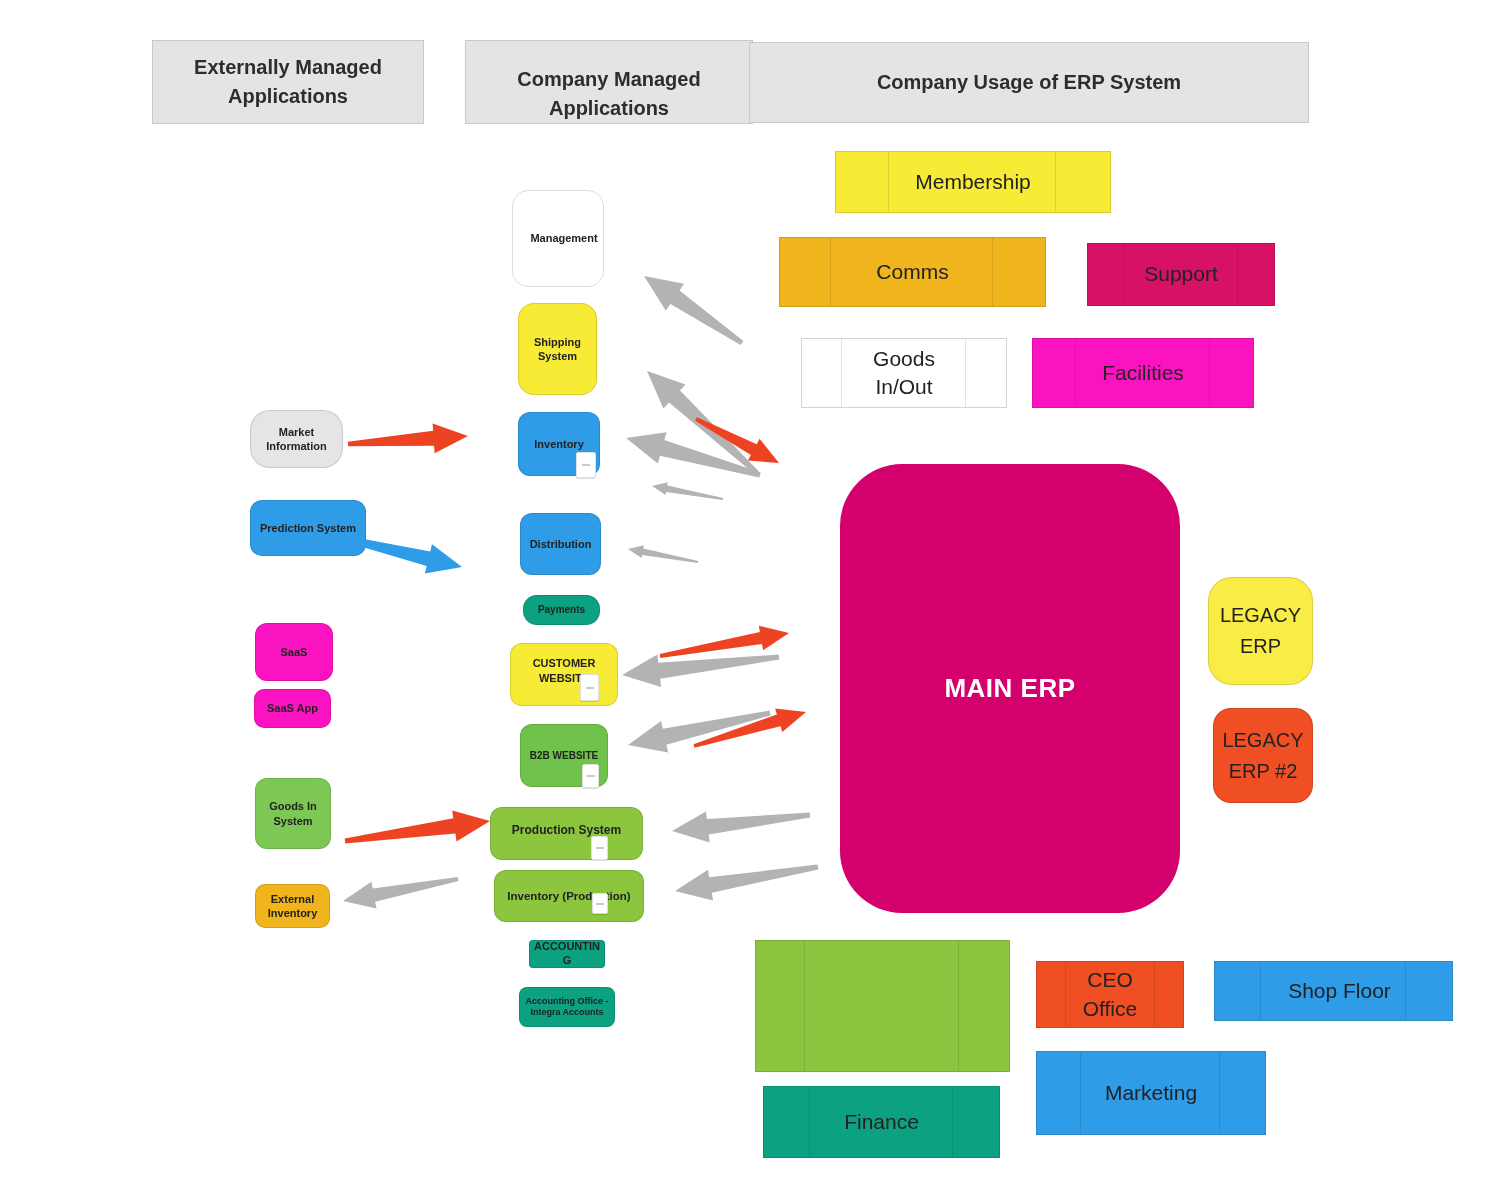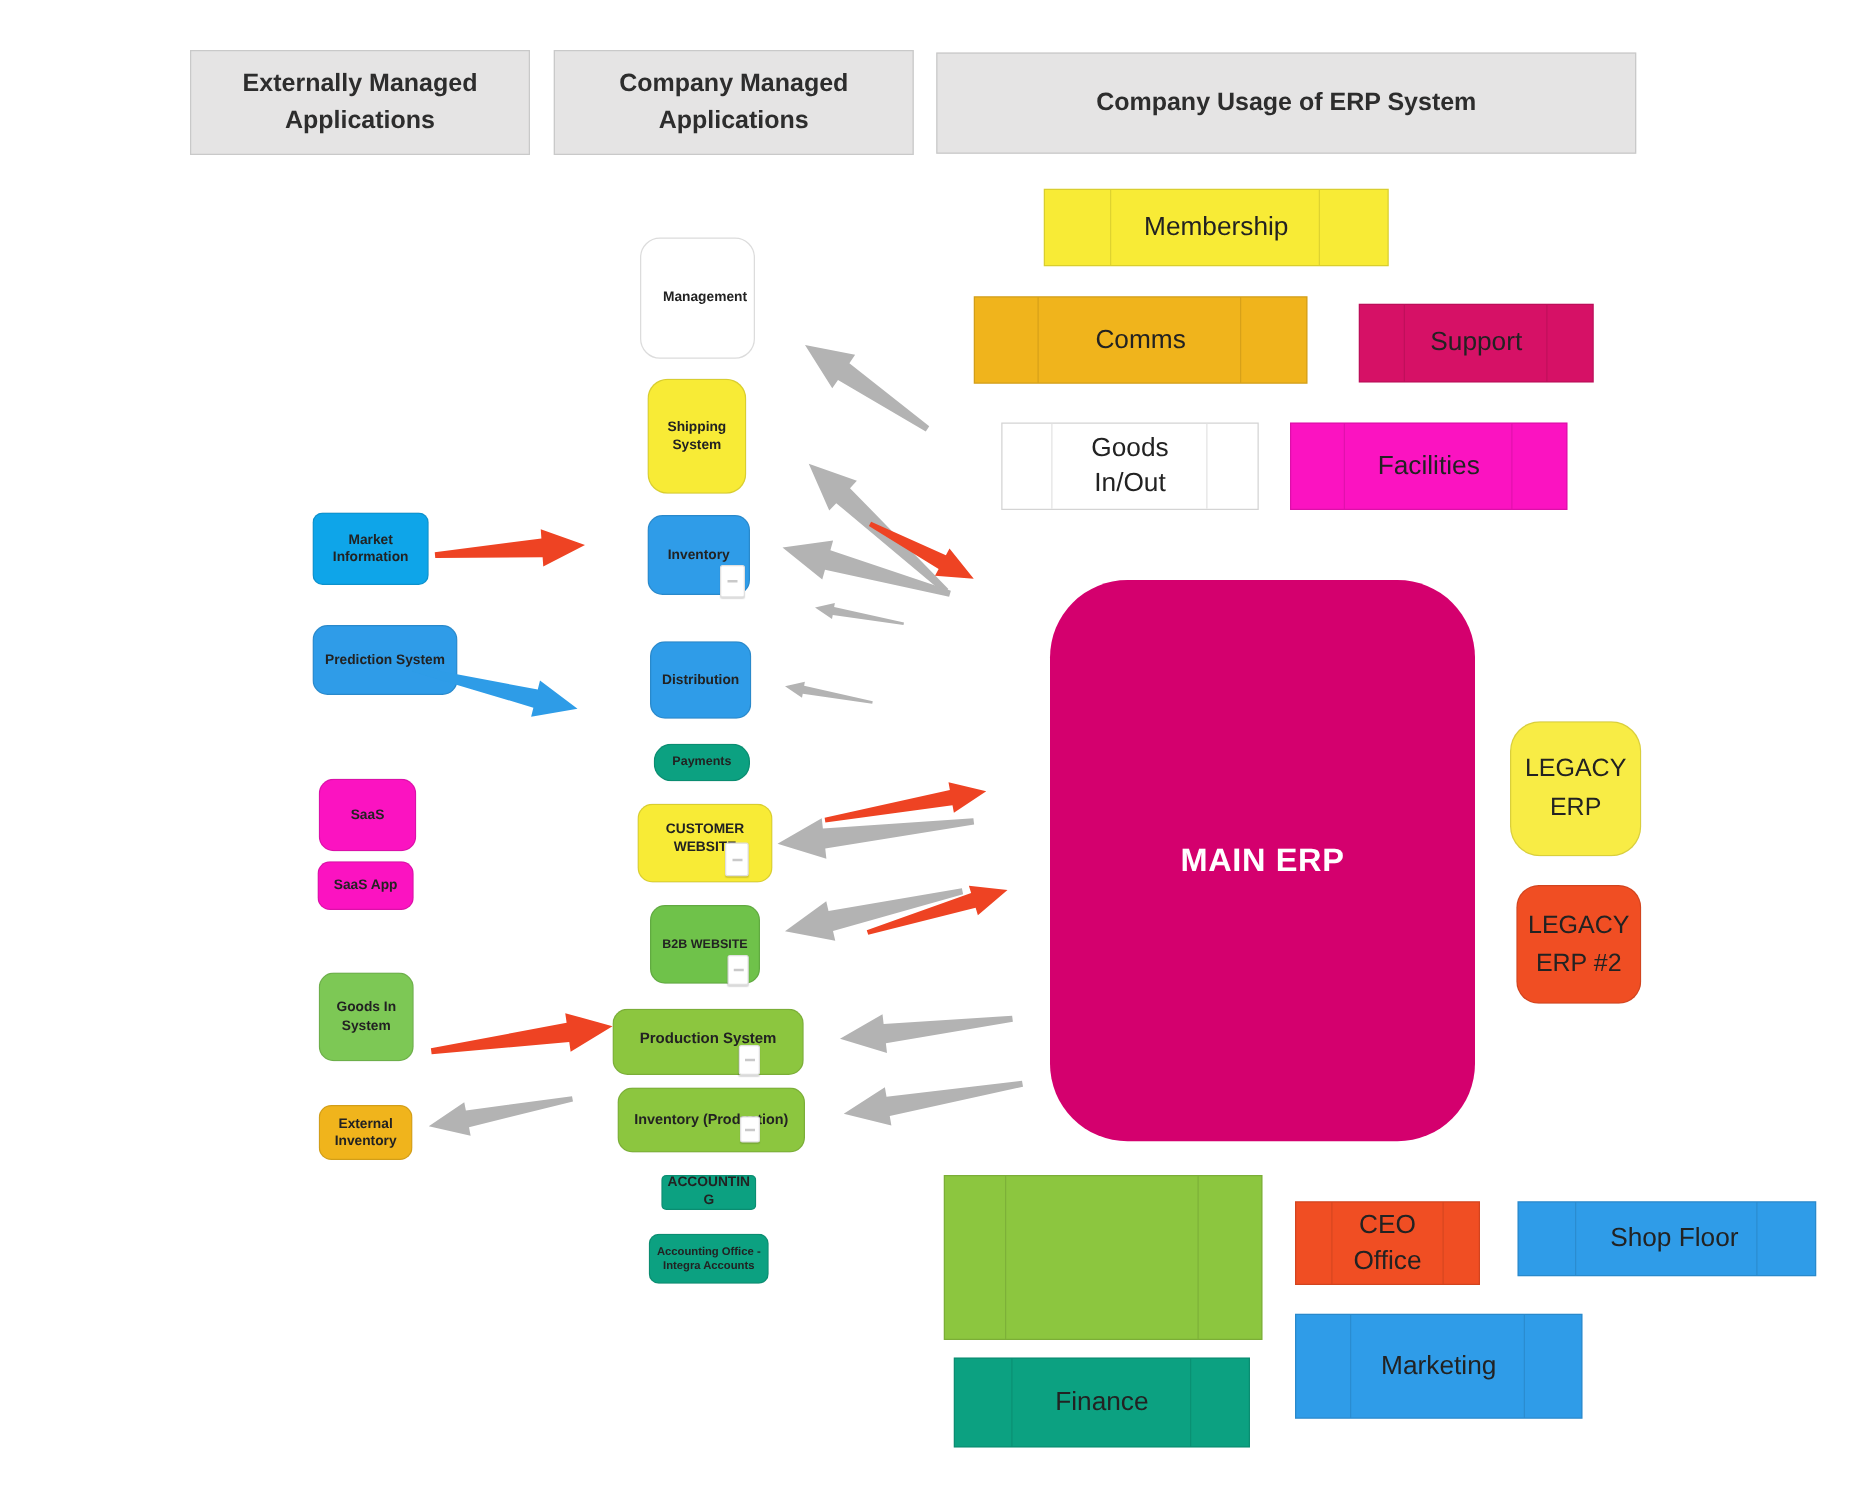--- a/index.html
+++ b/index.html
@@ -35,21 +35,21 @@
   #arrows{position:absolute;left:0;top:0;width:1500px;height:1189px;pointer-events:none;}
 </style>
 </head>
 <body>
 
 <div id="canvas">
 
   <div class="hdr" style="left:152px;top:40px;width:270px;height:82px;">
       <span class="lbl" style="max-width:88%;">Externally Managed Applications</span>
     </div>
-  <div class="hdr" style="left:443px;top:40px;width:286px;height:82px;">
+  <div class="hdr" style="left:465px;top:40px;width:286px;height:82px;align-items:flex-end;">
       <span class="lbl" style="max-width:88%;">Company Managed Applications</span>
     </div>
   <div class="hdr" style="left:749px;top:42px;width:558px;height:79px;justify-content:center;">
       <span class="lbl">Company Usage of ERP System</span>
     </div>
 
   <div class="box usage" style="left: 835px; top: 151px; width: 276px; height: 62px; background-color: rgb(248, 235, 54);">
       <i class="divl"></i>
       <i class="divr"></i>
       <span class="lbl">Membership</span>
@@ -137,21 +137,21 @@
   <div class="box small nowrap" style="left: 494px; top: 870px; width: 150px; height: 52px; border-radius: 12px; background-color: rgb(140, 198, 63);">
       <span class="lbl" style="font-size:11.5px;">Inventory (Production)</span>
     </div>
   <div class="box tiny breakall" style="left: 529px; top: 940px; width: 76px; height: 28px; border-radius: 4px; background-color: rgb(12, 161, 129);">
       <span class="lbl" style="font-size:11px;">ACCOUNTING</span>
     </div>
   <div class="box tiny" style="left: 519px; top: 987px; width: 96px; height: 40px; border-radius: 8px; background-color: rgb(12, 161, 129); align-items: center;">
       <span class="lbl" style="font-size:9px;">Accounting Office - Integra Accounts</span>
     </div>
 
-  <div class="box small" style="left: 250px; top: 410px; width: 93px; height: 58px; border-radius: 8px; background-color: #0ea5e9;">
+  <div class="box small" style="left: 250px; top: 410px; width: 93px; height: 58px; border-radius: 20px; background-color: #e5e5e5;">
       <span class="lbl">Market Information</span>
     </div>
   <div class="box small" style="left: 250px; top: 500px; width: 116px; height: 56px; border-radius: 12px; background-color: rgb(47, 156, 232);">
       <span class="lbl">Prediction System</span>
     </div>
   <div class="box small nowrap" style="left: 255px; top: 623px; width: 78px; height: 58px; border-radius: 12px; background-color: rgb(251, 19, 193);">
       <span class="lbl">SaaS</span>
     </div>
   <div class="box small nowrap" style="left: 254px; top: 689px; width: 77px; height: 39px; border-radius: 10px; background-color: rgb(251, 19, 193);">
       <span class="lbl">SaaS App</span>

